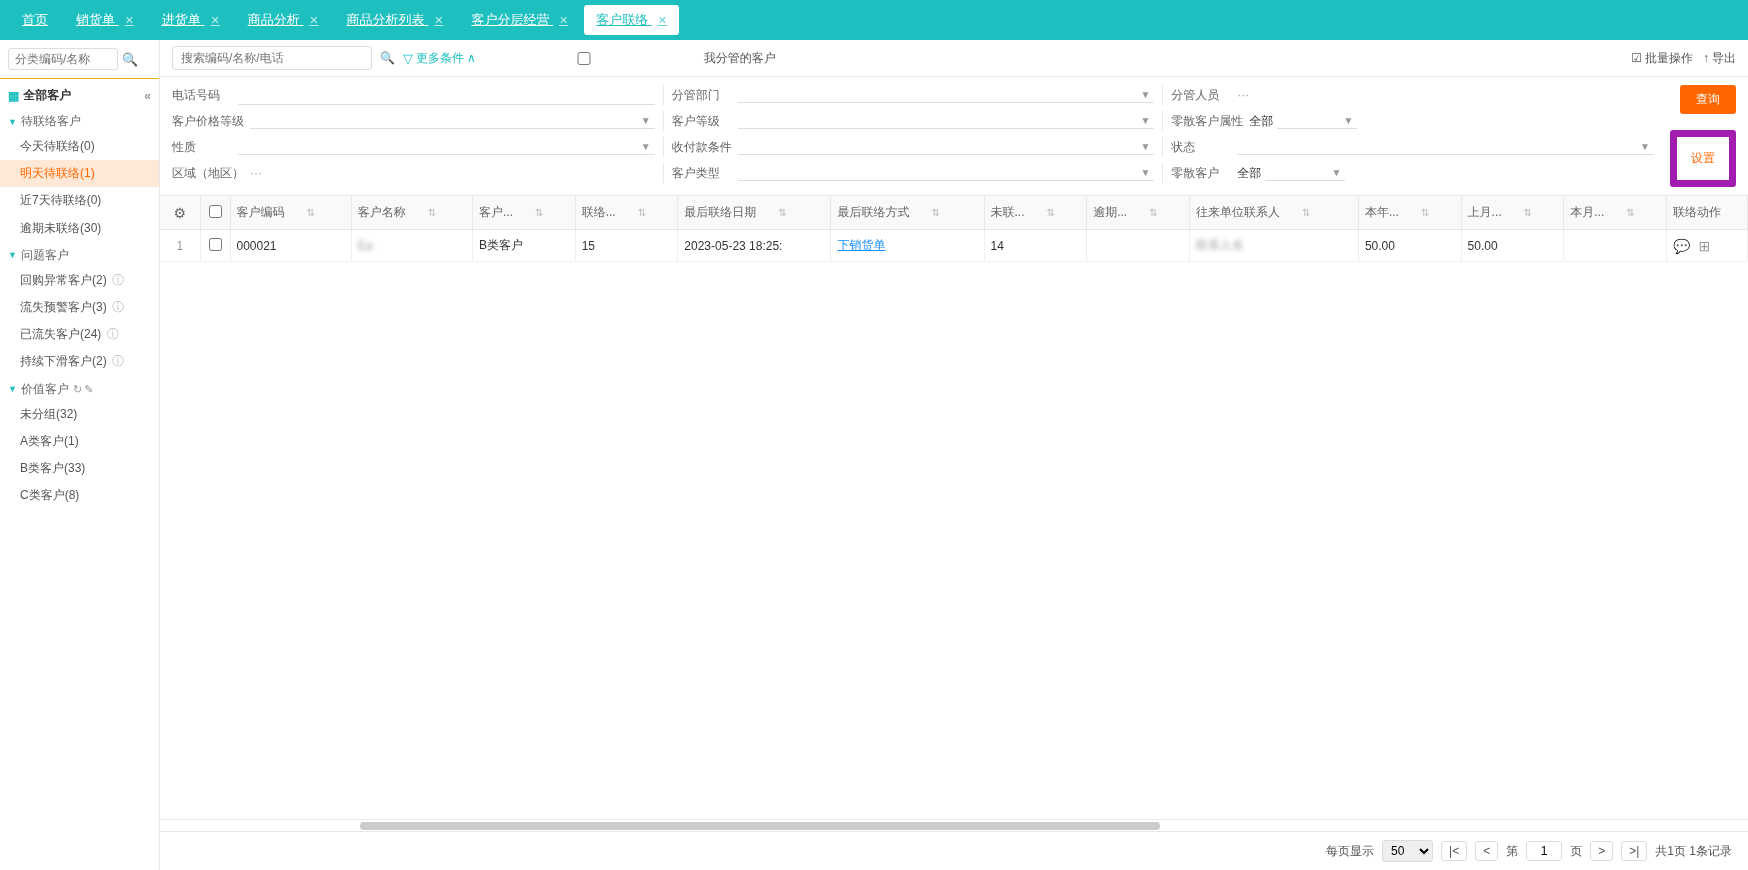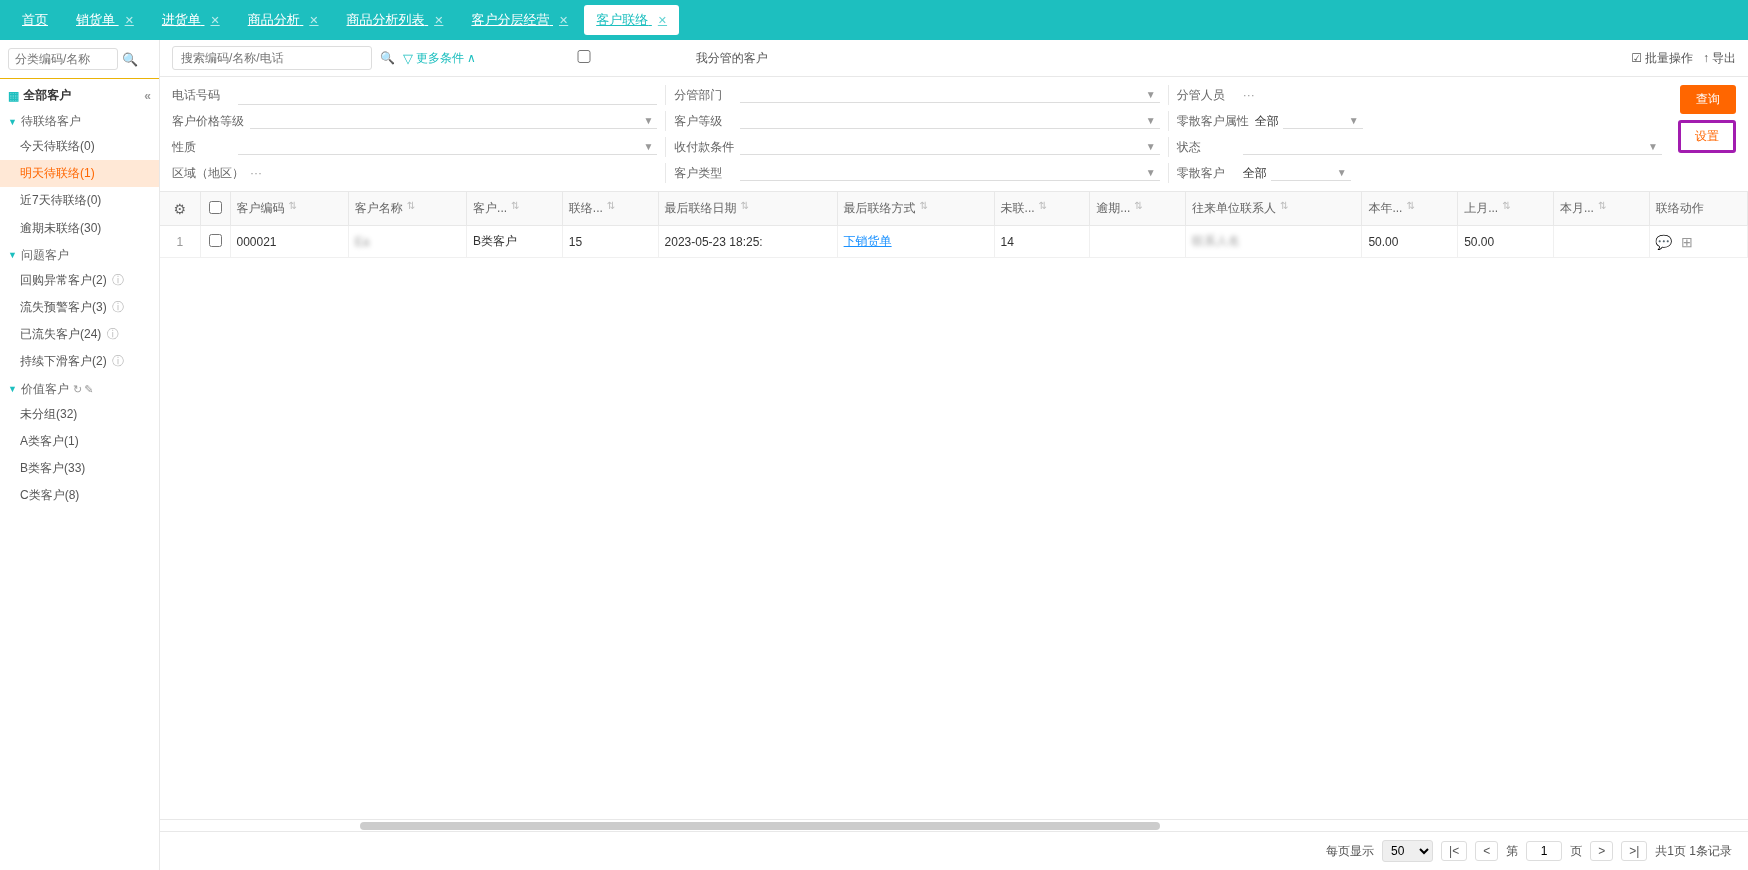--- a/index.html
+++ b/index.html
@@ -119,22 +119,22 @@
       display: flex;
       align-items: center;
       gap: 3px;
       color: #1dbfbf;
       cursor: pointer;
       font-size: 12px;
     }
     .filter-btn .funnel { font-size: 13px; }
     .my-customers {
       display: flex;
-      align-items: flex-start;
-      gap: 12px;
+      align-items: center;
+      gap: 20px;
       color: #555;
       font-size: 12px;
     }
     .right-actions {
       margin-left: auto;
       display: flex;
       gap: 10px;
       align-items: center;
       color: #555;
       font-size: 12px;
@@ -195,27 +195,27 @@
       border: none;
       border-radius: 3px;
       padding: 6px 16px;
       cursor: pointer;
       font-size: 12px;
       white-space: nowrap;
     }
     .settings-btn {
       background: #fff;
       color: #ff6600;
-      border: 3px solid #a21caf;
-      border-radius: 3px;
-      padding: 5px 14px;
+      border: 7px solid #a21caf;
+      border-radius: 3px;
+      padding: 13px 14px;
       cursor: pointer;
       font-size: 12px;
       white-space: nowrap;
-      margin-top: 2px;
+      margin-top: 12px;
     }
     .query-settings-col {
       display: flex;
       flex-direction: column;
       align-items: flex-end;
       gap: 4px;
       margin-left: 8px;
     }
     .dots-btn { color: #999; cursor: pointer; }
 
@@ -248,21 +248,21 @@
     thead th:nth-child(2) { width: 30px; text-align: center; }
     thead th .sort-icon { color: #bbb; margin-left: 2px; font-size: 10px; }
     tbody tr { border-bottom: 1px solid #f0f0f0; }
     tbody td { padding: 7px 6px; color: #333; border-right: 1px solid #f0f0f0; white-space: nowrap; }
     tbody td:first-child { text-align: center; color: #999; }
     tbody td:nth-child(2) { text-align: center; }
     .link-text { color: #1890ff; cursor: pointer; text-decoration: underline; }
     .action-icons { display: flex; gap: 8px; color: #666; }
     .action-icon { cursor: pointer; font-size: 14px; color: #999; }
     .gear-th { color: #666; cursor: pointer; font-size: 14px; }
-    .col-sort { display: inline-flex; align-items: flex-start; gap: 2px; }
+    .col-sort { display: inline-flex; align-items: center; gap: 20px; }
 
     
     .table-footer {
       background: #fff;
       border-top: 1px solid #e8e8e8;
       padding: 8px 16px;
       display: flex;
       align-items: center;
       justify-content: flex-end;
       gap: 8px;

